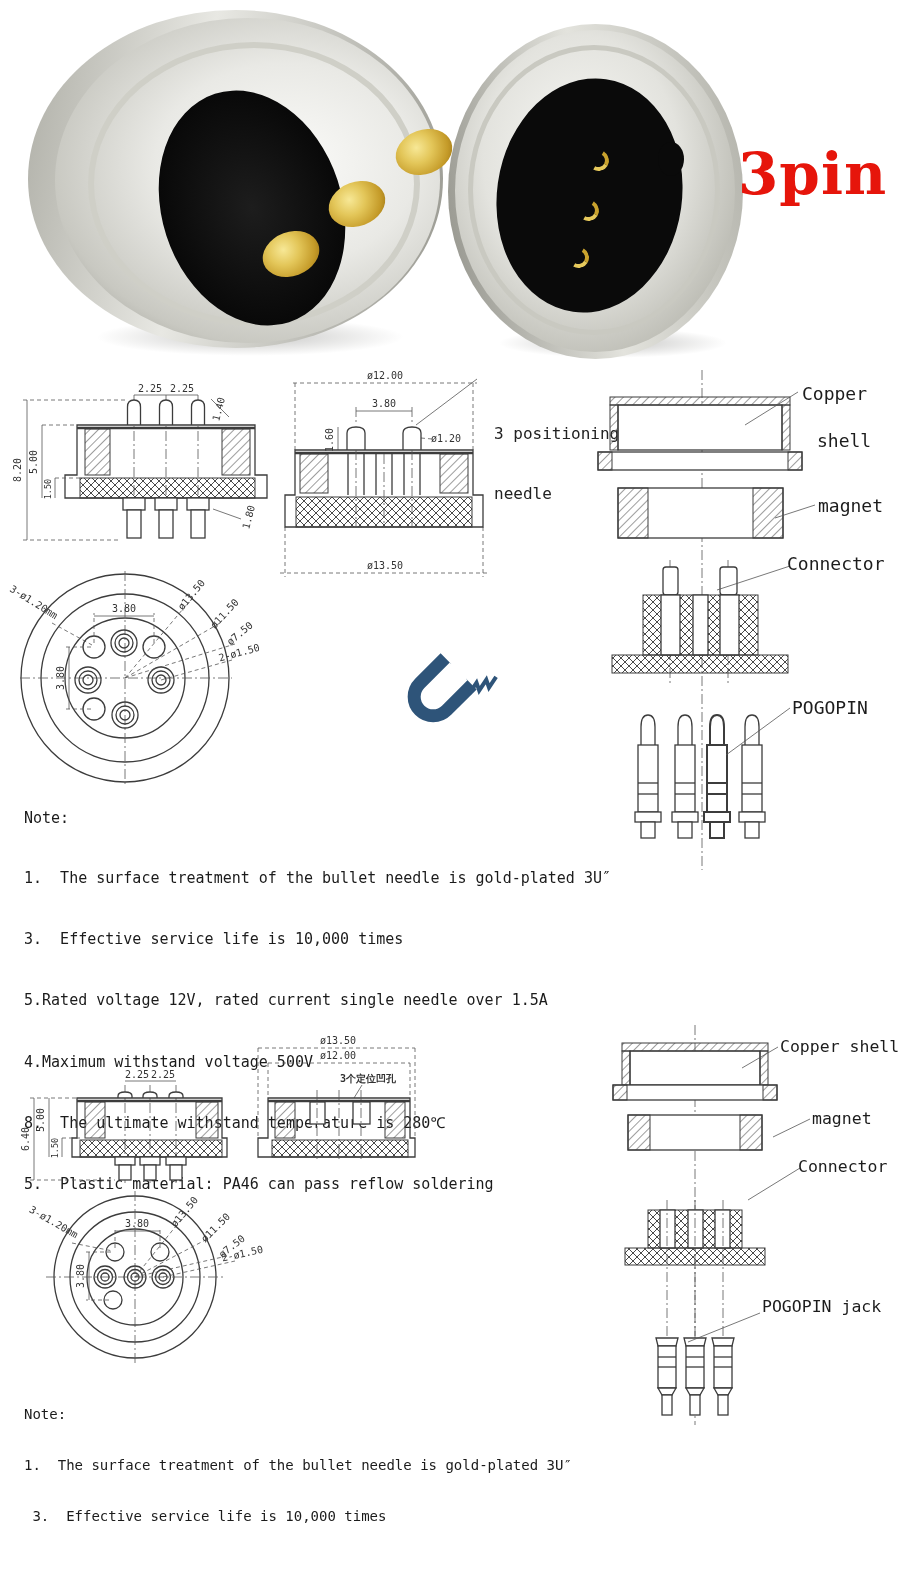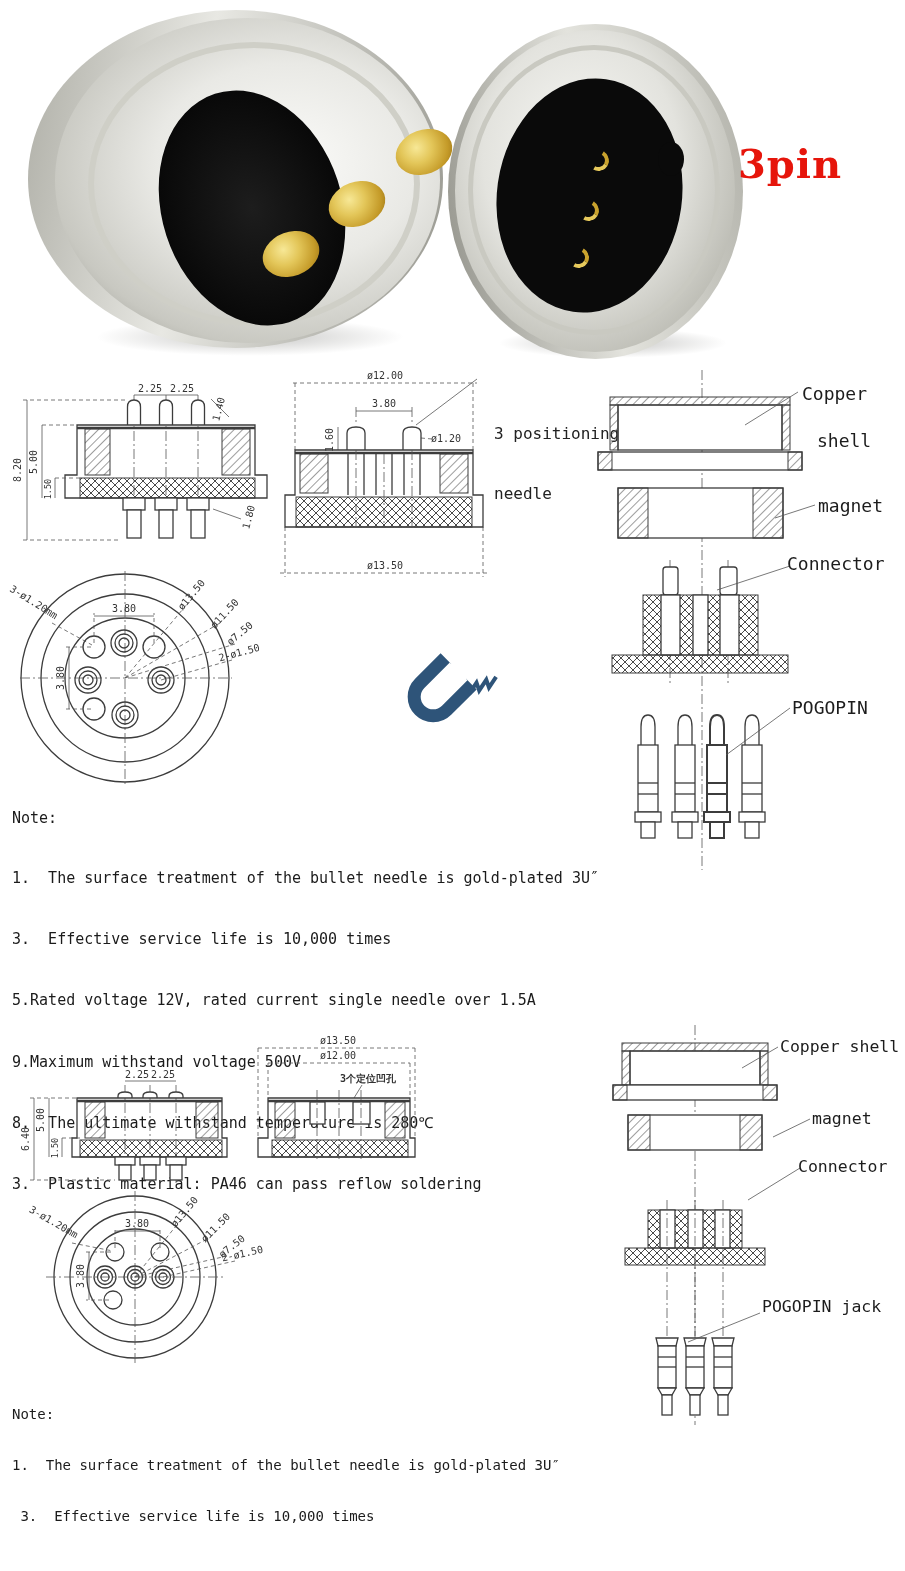--- a/index.html
+++ b/index.html
@@ -7,37 +7,37 @@
           font-family:"DejaVu Sans Mono","Liberation Mono",monospace;}
   
   .disc{position:absolute;border-radius:50%;}
   .goldpin{position:absolute;border-radius:50%;
     background:radial-gradient(circle at 40% 35%, #f7e896 0%, #e3c659 35%, #c49a28 70%, #8a6410 100%);}
   .crescent{position:absolute;width:13px;height:13px;border-radius:50%;
     border:4px solid transparent;border-bottom-color:#e6c95c;border-right-color:#caa32e;
     transform:rotate(-15deg);}
   .shadow{position:absolute;border-radius:50%;background:radial-gradient(ellipse,rgba(90,90,85,.35),rgba(0,0,0,0) 70%);}
   #pin-count{position:absolute;left:738px;top:140px;font-family:"DejaVu Serif","Liberation Serif",serif;
-    font-weight:bold;font-size:40px;color:#e6150b;letter-spacing:1px;}
+    font-weight:bold;font-size:58px;color:#e6150b;letter-spacing:1px;}
   
   svg{position:absolute;overflow:visible;}
   svg .o{fill:none;stroke:#3c3c3c;stroke-width:1.3;}
   svg .ow{fill:#ffffff;stroke:#3c3c3c;stroke-width:1.3;}
   svg .hp{fill:url(#hatch);stroke:#3c3c3c;stroke-width:1;}
   svg .xp{fill:url(#xhatch);stroke:#3c3c3c;stroke-width:1;}
   svg .d{fill:none;stroke:#555;stroke-width:.8;}
   svg .dd{stroke-dasharray:4 3;}
   svg .cl{fill:none;stroke:#555;stroke-width:.8;stroke-dasharray:10 3 2 3;}
   svg .thick{stroke-width:2.4;}
   svg text.t{fill:#333;font:10px "DejaVu Sans Mono",monospace;text-anchor:middle;}
   svg text.t2{fill:#333;font:8.5px "DejaVu Sans Mono",monospace;text-anchor:middle;}
   svg text.lab{fill:#1c1c1c;font:18px "DejaVu Sans Mono",monospace;}
   svg text.lab2{fill:#1c1c1c;font:16.5px "DejaVu Sans Mono",monospace;}
   
-  .note{position:absolute;color:#1b1b1b;white-space:pre;}
+  .note{position:absolute;color:#1b1b1b;white-space:pre;margin-left:12px;}
   #notes1{left:12px;top:771px;font-size:15px;}
   #notes1 .nt{line-height:23px;}
   #notes1 .nl{line-height:25.2px;}
   #notes2{left:12px;top:1373px;font-size:14px;}
   #notes2 .nt{line-height:19px;}
   #notes2 .nl{line-height:18.6px;}
   .callout{position:absolute;color:#222;font-size:16px;line-height:20px;white-space:pre;}
   .cn{font-size:9px;}
 </style>
 </head>
@@ -293,23 +293,23 @@
     <text class="lab" x="253" y="142">magnet</text>
     <text class="lab" x="222" y="200">Connector</text>
     <text class="lab" x="227" y="344">POGOPIN</text>
   </svg>
 
   <div id="notes1" class="note">
     <div class="nt">Note:</div>
     <div class="nl">1.  The surface treatment of the bullet needle is gold-plated 3U″</div>
     <div class="nl">3.  Effective service life is 10,000 times</div>
     <div class="nl">5.Rated voltage 12V, rated current single needle over 1.5A</div>
-    <div class="nl">9.Maximum withstand voltage 500V</div>
+    <div class="nl">4.Maximum withstand voltage 500V</div>
     <div class="nl">8.  The ultimate withstand temperature is 280℃</div>
-    <div class="nl">3.  Plastic material: PA46 can pass reflow soldering</div>
+    <div class="nl">5.  Plastic material: PA46 can pass reflow soldering</div>
   </div>
 
   <svg style="left:20px;top:1055px;" width="225" height="130" viewBox="0 0 225 130">
     <g>
       <line class="cl" x1="105" y1="30" x2="105" y2="128"></line>
       <line class="cl" x1="130" y1="30" x2="130" y2="128"></line>
       <line class="cl" x1="156" y1="30" x2="156" y2="128"></line>
       <path class="ow" d="M98,43 V41 Q98,37 105,37 Q112,37 112,41 V43"></path>
       <path class="ow" d="M123,43 V41 Q123,37 130,37 Q137,37 137,41 V43"></path>
       <path class="ow" d="M149,43 V41 Q149,37 156,37 Q163,37 163,41 V43"></path>

